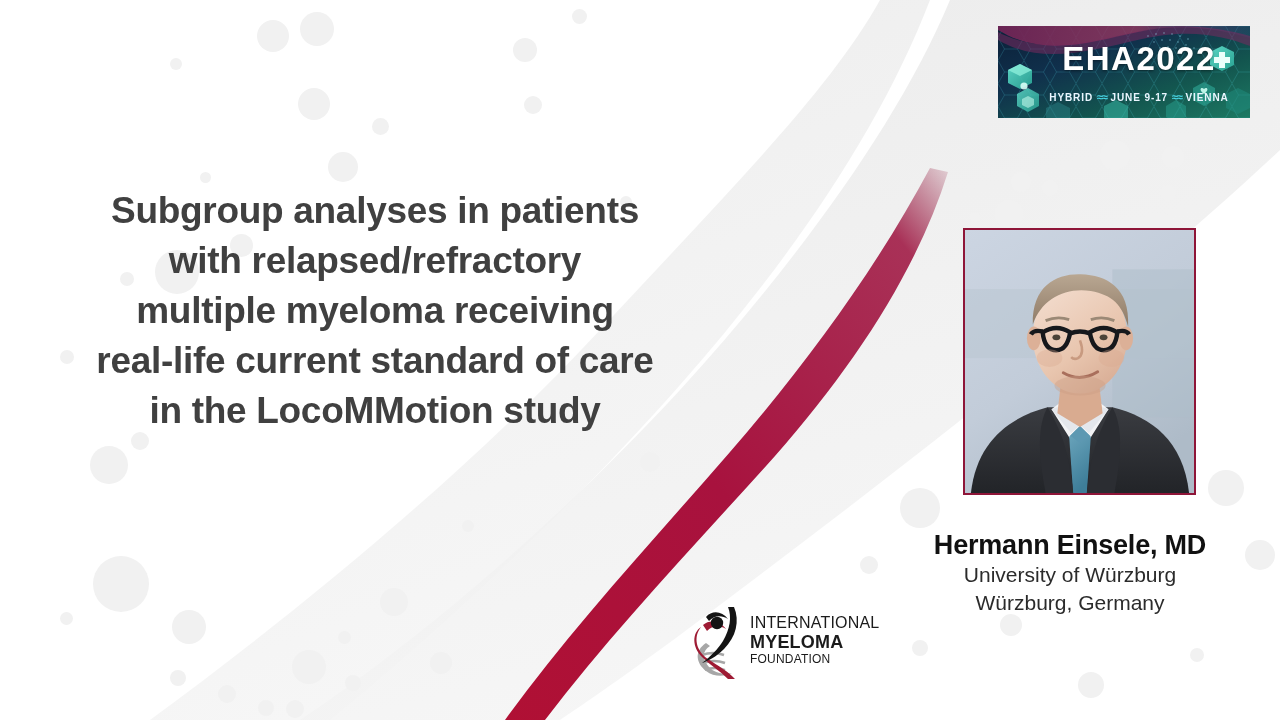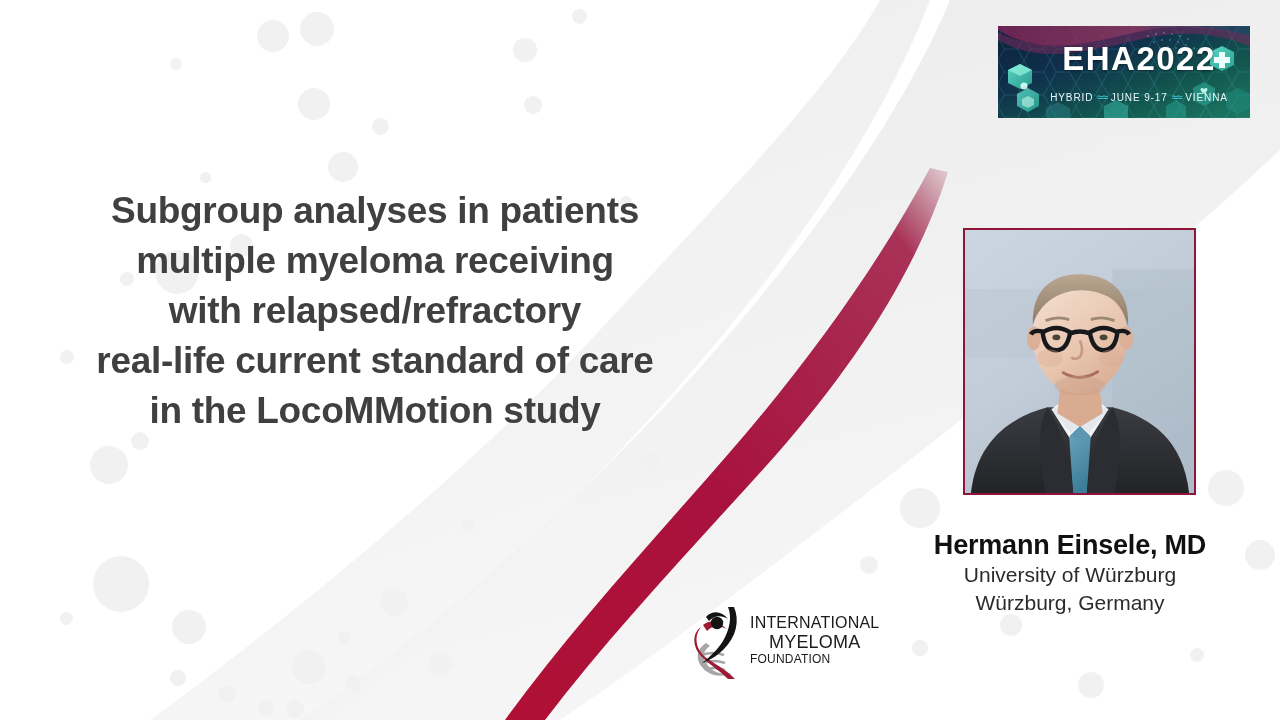--- a/index.html
+++ b/index.html
@@ -68,21 +68,21 @@
     font-size:33px;
     font-weight:bold;
     letter-spacing:1.5px;
     color:#ffffff;
     line-height:1;
     text-shadow:0 1px 3px rgba(0,0,0,.45);
   }
   #eha-sub {
     margin-top:16px;
     font-size:10px;
-    font-weight:normal;
+    font-weight:bold;
     letter-spacing:0.9px;
     color:#eaf6ff;
     white-space:nowrap;
   }
   #eha-sub .wv { color:#49d7e6; letter-spacing:-1px; font-size:11px; }
 
   
   #portrait-frame {
     position:absolute;
     left:963px; top:228px;
@@ -122,21 +122,21 @@
     position:absolute;
     left:690px; top:600px;
     width:180px; height:80px;
     z-index:6;
     display:flex; align-items:center;
   }
   #imf-mark { width:54px; height:78px; flex:0 0 54px; }
   #imf-words { margin-left:6px; line-height:1; }
   #imf-words div { color:#1b1b1b; letter-spacing:0.2px; }
   .imf-l1 { font-size:16px; font-weight:400; }
-  .imf-l2 { font-size:18px; font-weight:normal; margin:2px 0;text-align:center; }
+  .imf-l2 { font-size:18px; font-weight:bold; margin:2px 0; }
   .imf-l3 { font-size:12px; font-weight:400; }
 </style>
 </head>
 <body>
 
 <div id="slide">
 
   <svg id="swoosh-svg" viewBox="0 0 1280 720" preserveAspectRatio="none">
     <defs>
       <linearGradient id="swooshGrad" x1="0" y1="0" x2="0.35" y2="1">
@@ -219,22 +219,22 @@
     <path d="M 930 168
              C 880 262 810 360 730 452
              C 650 544 570 630 505 720
              L 545 720
              C 612 632 694 546 775 456
              C 856 364 918 268 948 172 Z" fill="url(#crimsonGrad)"></path>
   </svg>
 
   <div id="title-block">
     <span class="title-line">Subgroup analyses in patients</span>
+    <span class="title-line">with relapsed/refractory</span>
     <span class="title-line">multiple myeloma receiving</span>
-    <span class="title-line">with relapsed/refractory</span>
     <span class="title-line">real-life current standard of care</span>
     <span class="title-line">in the LocoMMotion study</span>
   </div>
 
   <div id="eha-banner">
     <svg viewBox="0 0 252 92" preserveAspectRatio="none">
       <defs>
         <linearGradient id="ehaBg" x1="0" y1="0" x2="1" y2="1">
           <stop offset="0%" stop-color="#0b2038"></stop>
           <stop offset="35%" stop-color="#10304c"></stop>

